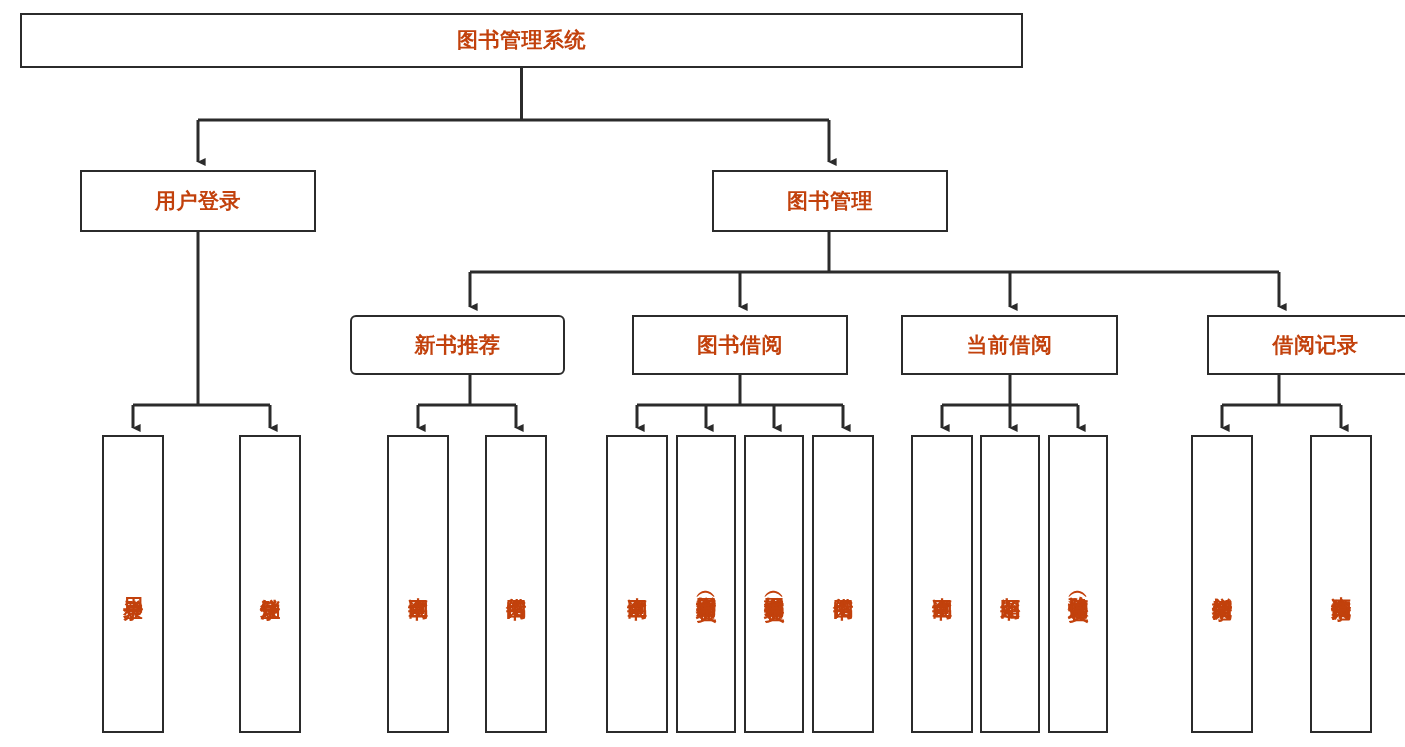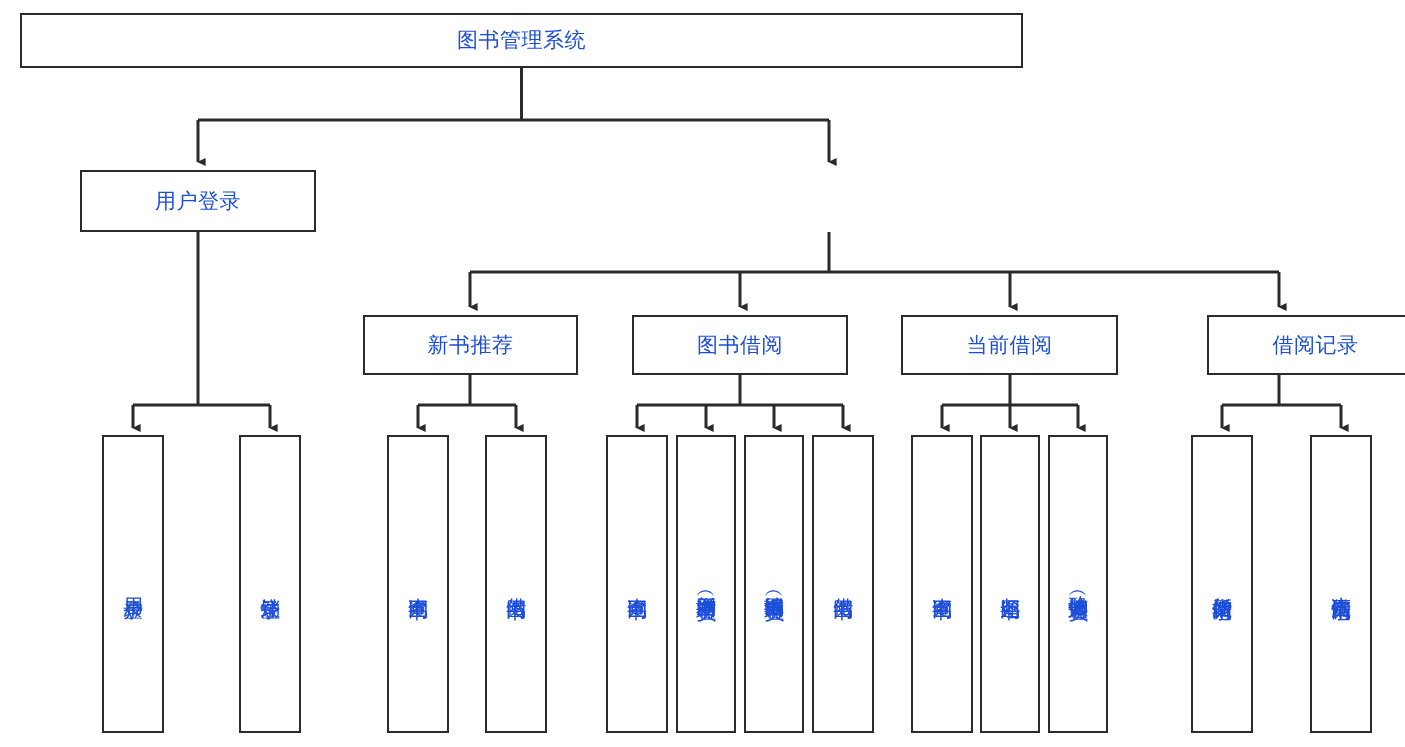--- a/index.html
+++ b/index.html
@@ -34,22 +34,23 @@
     border: 2px solid #2b2b2b;
     display: flex;
     align-items: center;
     justify-content: center;
     text-align: center;
   }
   .node .label {
     font-size: 21px;
     line-height: 1.25;
     letter-spacing: 0.5px;
-    color: #1d4ed8;
+    color: #c2410c;
     white-space: nowrap;
+    font-weight: bold;
   }
   .node.vertical {
     align-items: center;
     justify-content: center;
   }
   .node.vertical .label {
     writing-mode: vertical-rl;
     text-orientation: upright;
     font-size: 20px;
     line-height: 1.18;
@@ -127,22 +128,25 @@
   </svg>
 
   <div class="node" style="left:20px; top:13px; width:1003px; height:55px;">
     <span class="label">图书管理系统</span>
   </div>
 
   <div class="node" style="left:80px; top:170px; width:236px; height:62px;">
     <span class="label">用户登录</span>
   </div>
 
-
-  <div class="node" style="left:363px; top:315px; width:215px; height:60px;">
+  <div class="node" style="left:712px; top:170px; width:236px; height:62px;">
+    <span class="label">图书管理</span>
+  </div>
+
+  <div class="node" style="left:350px; top:315px; width:215px; height:60px;border-radius:6px;">
     <span class="label">新书推荐</span>
   </div>
 
   <div class="node" style="left:901px; top:315px; width:217px; height:60px;">
     <span class="label">当前借阅</span>
   </div>
 
   <div class="node" style="left:632px; top:315px; width:216px; height:60px;">
     <span class="label">图书借阅</span>
   </div>

